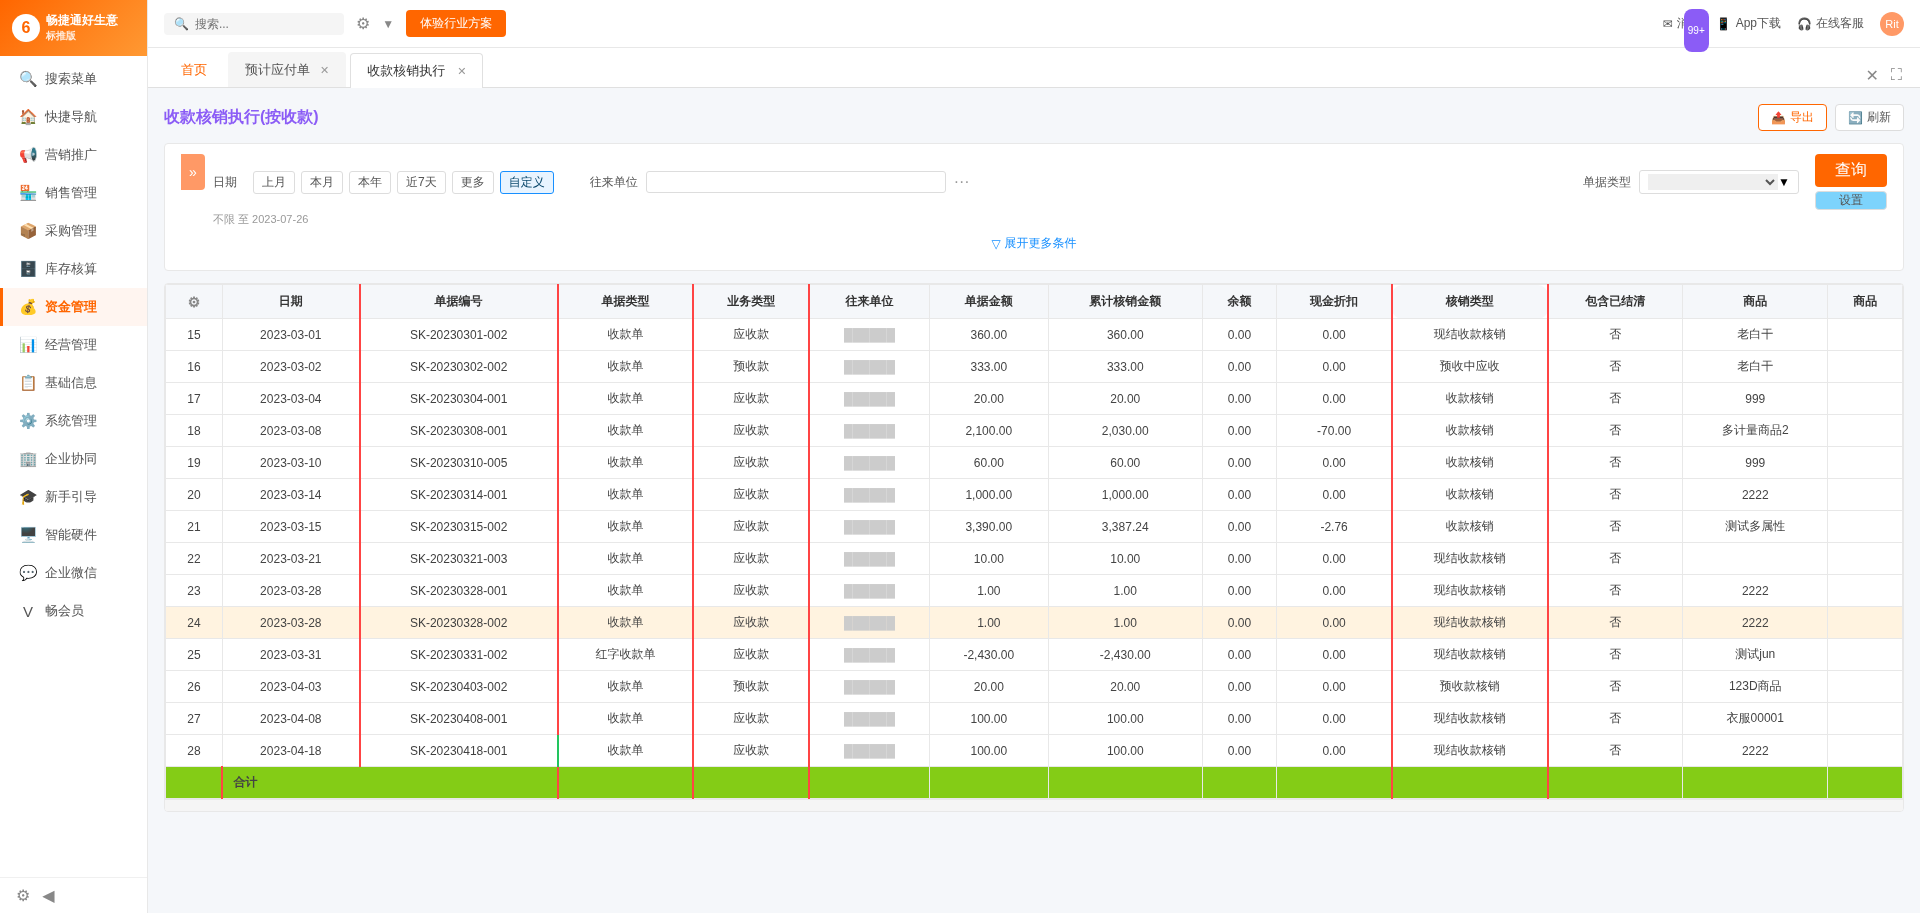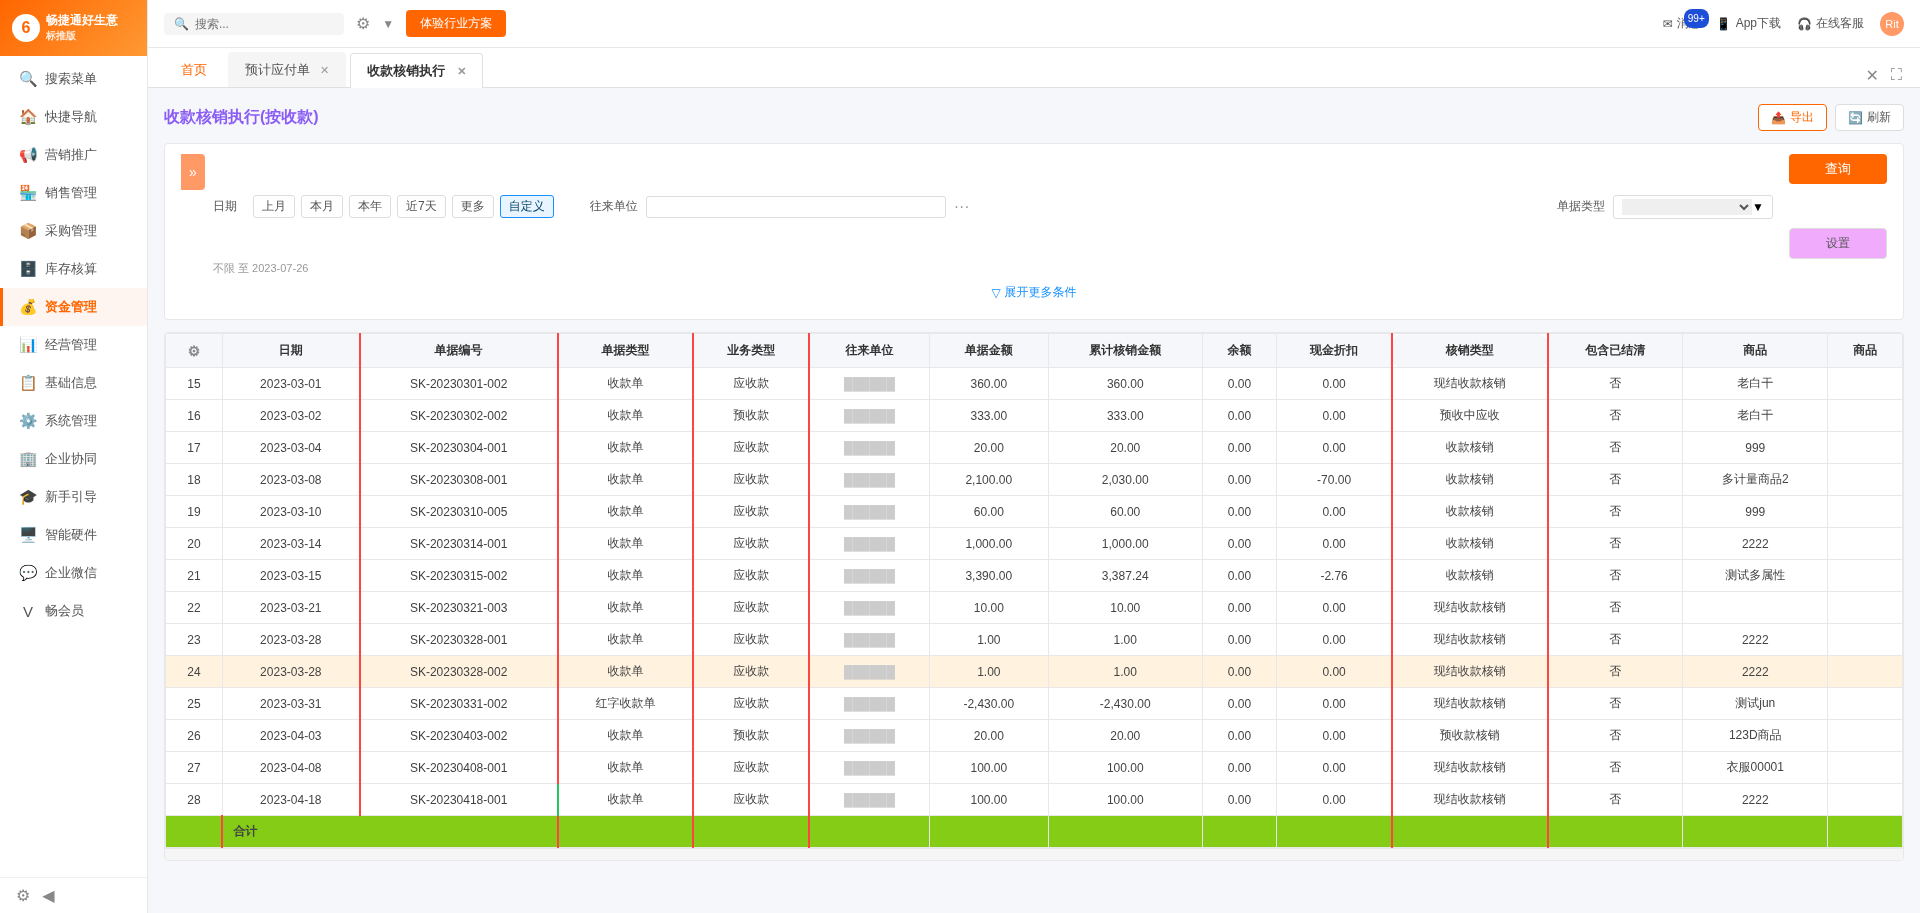--- a/index.html
+++ b/index.html
@@ -94,24 +94,24 @@
       padding: 5px 14px;
       font-size: 12px;
       cursor: pointer;
     }
     .topbar-right { margin-left: auto; display: flex; align-items: center; gap: 16px; color: #555; font-size: 12px; }
     .topbar-badge {
       position: relative; display: inline-block;
     }
     .topbar-badge-count {
       position: absolute; top: -6px; right: -8px;
-      background: #1d4ed8;
+      background: #8b5cf6;
       color: white;
       border-radius: 8px;
-      padding: 4px 4px;
+      padding: 16px 4px;
       font-size: 10px;
       min-width: 16px;
       text-align: center;
     }
     .topbar-right-item { display: flex; align-items: center; gap: 4px; cursor: pointer; }
 
     
     .tabbar {
       height: 40px;
       background: #fff;
@@ -130,21 +130,21 @@
       font-size: 13px;
       color: #555;
       display: flex; align-items: center; gap: 6px;
       background: #f5f5f5;
       margin-right: 4px;
     }
     .tab.active {
       background: #fff;
       border-color: #e0e0e0;
       color: #333;
-      font-weight: 700;
+      font-weight: 400;
       margin-bottom: -1px;
       z-index: 1;
       gap: 8px;
     }
     .tab-home { color: #ff6600; background: transparent; border-color: transparent; justify-content: center; }
     .tab-close { font-size: 11px; color: #999; margin-left: 4px; }
     .tabbar-right { margin-left: auto; display: flex; gap: 8px; }
     .tabbar-action { font-size: 16px; color: #888; cursor: pointer; padding: 2px; }
 
     
@@ -195,25 +195,25 @@
     .filter-input-wrap input { border: none; outline: none; font-size: 12px; width: 100%; color: #999; }
     .filter-dots { color: #999; font-size: 16px; margin: 0 8px; }
     .filter-select-wrap {
       display: flex; align-items: center;
       border: 1px solid #ddd; border-radius: 3px; padding: 3px 8px;
       background: #fff; min-width: 160px;
     }
     .filter-select-wrap select { border: none; outline: none; font-size: 12px; flex: 1; color: #555; }
     .btn-query {
       background: #ff6600; color: white; border: none; border-radius: 4px;
-      padding: 6px 36px; font-size: 13px; cursor: pointer;
+      padding: 6px 20px; font-size: 16px; cursor: pointer;
     }
     .btn-setting {
-      background: #f0abfc; color: #555; border: 1px solid #ddd; border-radius: 4px;
-      padding: 6px 16px; font-size: 12px; cursor: pointer; margin-top: 40px;
+      background: #7dd3fc; color: #555; border: 1px solid #ddd; border-radius: 4px;
+      padding: 0 16px; font-size: 12px; cursor: pointer;
     }
     .expand-btn {
       display: flex; align-items: center; gap: 4px;
       color: #1890ff; font-size: 12px; cursor: pointer;
       margin: 8px auto; text-align: center; width: fit-content;
     }
     .filter-toggle-arrow {
       width: 24px; height: 36px;
       background: #ff9966;
       border-radius: 0 4px 4px 0;

